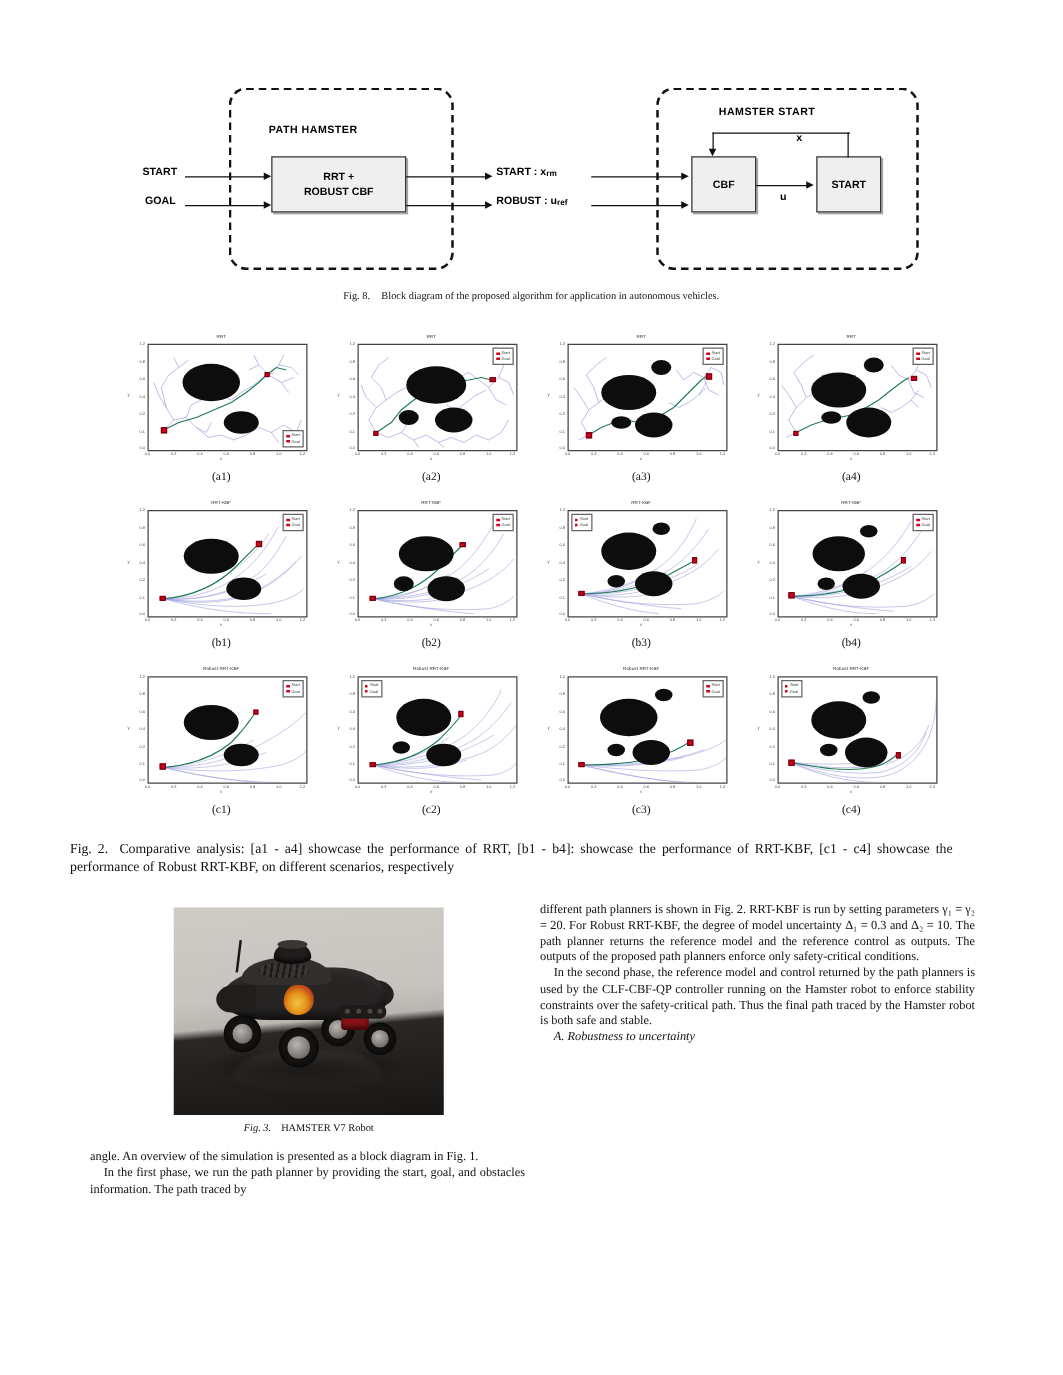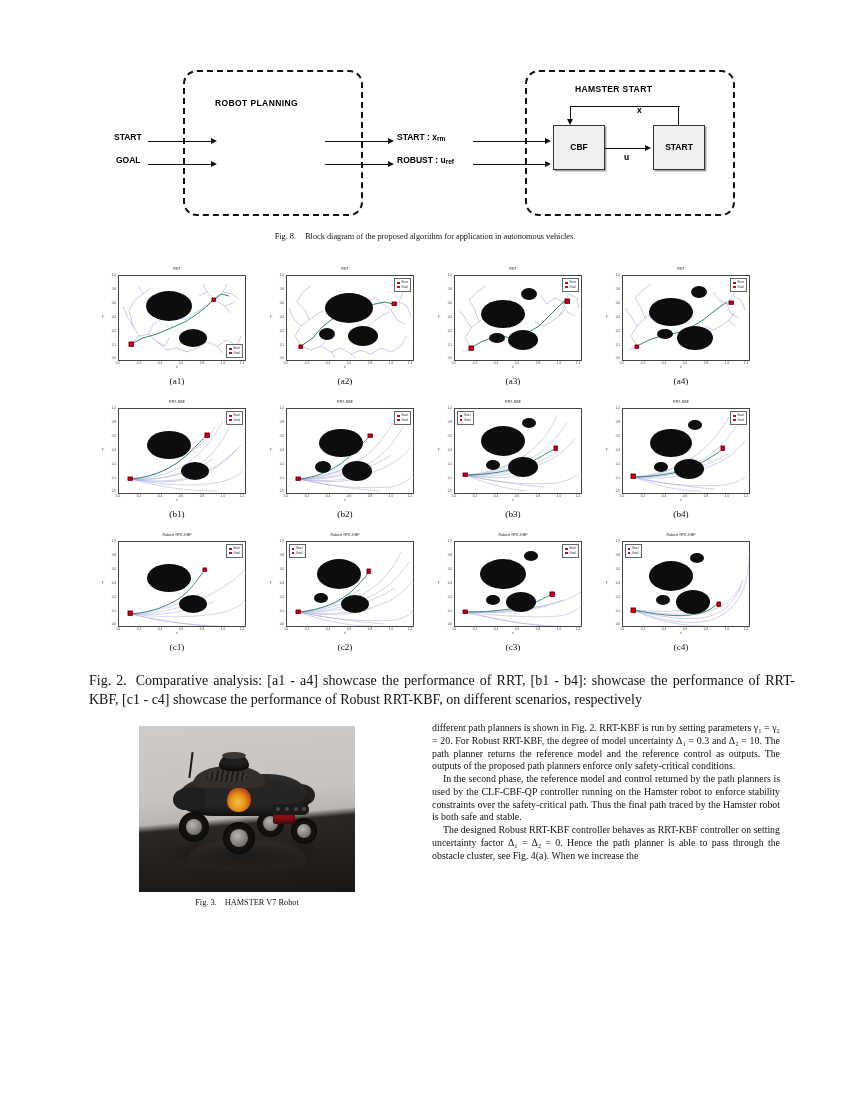--- a/index.html
+++ b/index.html
@@ -192,23 +192,23 @@
 
   .pcap {
     position: absolute;
     top: 110px; left: 0; width: 158px;
     text-align: center;
     font-size: 9.2px;
   }
 
   #fig2cap {
     position: absolute;
-    left: 89px; top: 672px;
+    left: 56px; top: 672px;
     width: 706px;
-    font-size: 14px;
+    font-size: 11px;
     line-height: 1.33;
     text-align: justify;
   }
   #fig2cap .fnum { margin-right: 9px; }
 
   
   .col {
     position: absolute;
     width: 348px;
     font-size: 9.9px;
@@ -238,21 +238,21 @@
     overflow: hidden;
     background: linear-gradient(175deg,#cfccc8 0%, #c7c3be 42%, #b9b5b0 54%, #2a2725 58%, #181614 100%);
   }
   #robotcap {
     position: absolute;
     left: 139px; top: 898px;
     width: 216px;
     text-align: center;
     font-size: 8.3px;
   }
-  #robotcap .fnum { margin-right: 8px; }
+  #robotcap .fnum { margin-right: 8px; font-style: italic; }
 
   .rpart { position: absolute; }
   #rbody {
     left: 38px; top: 48px; width: 132px; height: 42px;
     background: #272524;
     border-radius: 46% 36% 30% 34% / 70% 64% 40% 46%;
     box-shadow: inset 0 -5px 7px rgba(0,0,0,.6), inset 0 4px 6px rgba(255,255,255,.06);
   }
   #rhood {
     left: 54px; top: 40px; width: 72px; height: 22px;
@@ -332,32 +332,38 @@
   }
 </style>
 </head>
 <body>
 
 <div id="fig1">
 
   <div class="dashbox" id="dash-path"></div>
   <div class="dashbox" id="dash-hams"></div>
 
-  <div class="dash-title" id="title-path">ROBOT PLANNING</div>
+  <div class="dash-title" id="title-path">PATH HAMSTER</div>
   <div class="dash-title" id="title-hams">HAMSTER START</div>
 
   <div class="ln hln" style="left:73px; top:79px; width:66px;"></div>
   <div class="arw" style="left:136px; top:75.5px;"></div>
 
   <div class="ln hln" style="left:73px; top:102px; width:66px;"></div>
   <div class="arw" style="left:136px; top:98.5px;"></div>
 
   <div class="lbl" id="lbl-start">START</div>
   <div class="lbl" id="lbl-goal">GOAL</div>
 
+  <div class="blk" id="blk-rrt">
+    <span>
+      <span>RRT +</span><br>
+      <span>ROBUST CBF</span>
+    </span>
+  </div>
 
   <div class="ln hln" style="left:250px; top:79px; width:66px;"></div>
   <div class="arw" style="left:313px; top:75.5px;"></div>
   <div class="ln hln" style="left:250px; top:102px; width:66px;"></div>
   <div class="arw" style="left:313px; top:98.5px;"></div>
 
   <div class="lbl" id="lbl-path">
     <span>START : x</span><span class="sub">rm</span>
   </div>
   <div class="lbl" id="lbl-control">
@@ -1059,19 +1065,21 @@
         <div class="hub"></div>
       </div>
   </div>
 </div>
 <div id="robotcap">
   <span class="fnum">Fig. 3.</span><span>HAMSTER V7 Robot</span>
 </div>
 
 <div class="col" id="colL">
   <div style="height:198px"></div>
+  <p class="noind">angle. An overview of the simulation is presented as a block diagram in Fig. 1.</p>
+  <p>In the first phase, we run the path planner by providing the start, goal, and obstacles information. The path traced by</p>
 </div>
 
 <div class="col" id="colR">
   <p class="noind">different path planners is shown in Fig. 2. RRT-KBF is run by setting parameters γ₁ = γ₂ = 20. For Robust RRT-KBF, the degree of model uncertainty Δ₁ = 0.3 and Δ₂ = 10. The path planner returns the reference model and the reference control as outputs. The outputs of the proposed path planners enforce only safety-critical conditions.</p>
   <p>In the second phase, the reference model and control returned by the path planners is used by the CLF-CBF-QP controller running on the Hamster robot to enforce stability constraints over the safety-critical path. Thus the final path traced by the Hamster robot is both safe and stable.</p>
-  <p>The designed Robust RRT-KBF controller behaves as RRT-KBF controller on setting uncertainty factor Δ₁ = Δ₂ = 0. Hence the path planner is able to pass through the obstacle cluster, see Fig. 4(a). When we increase the</p>
+  <p class="secthead">A. Robustness to uncertainty</p>
 </div>
 
 </body></html>

